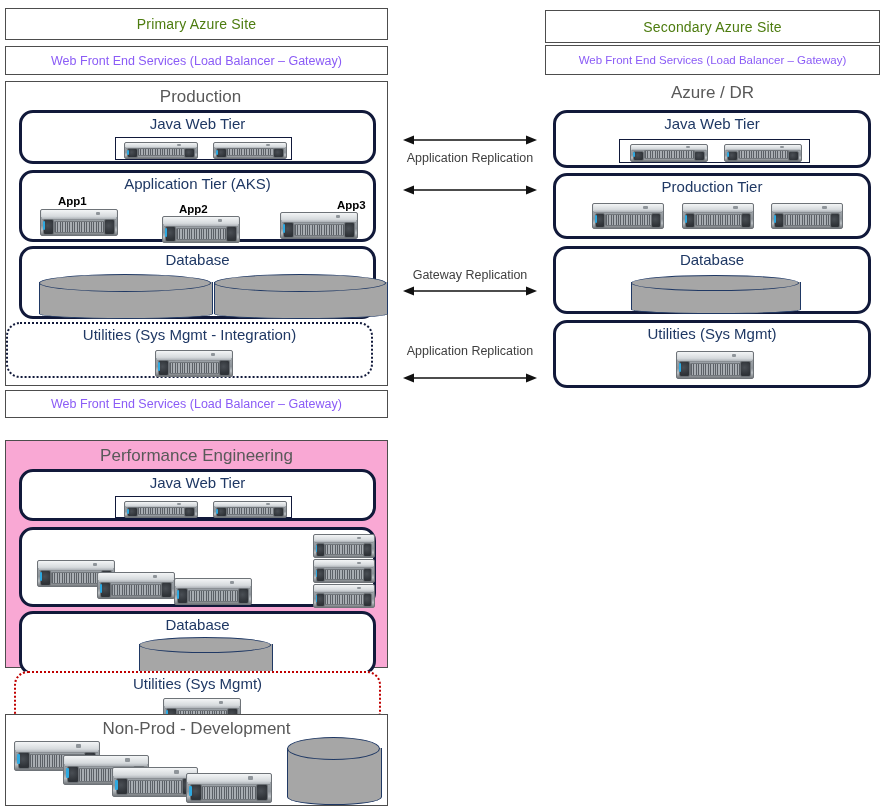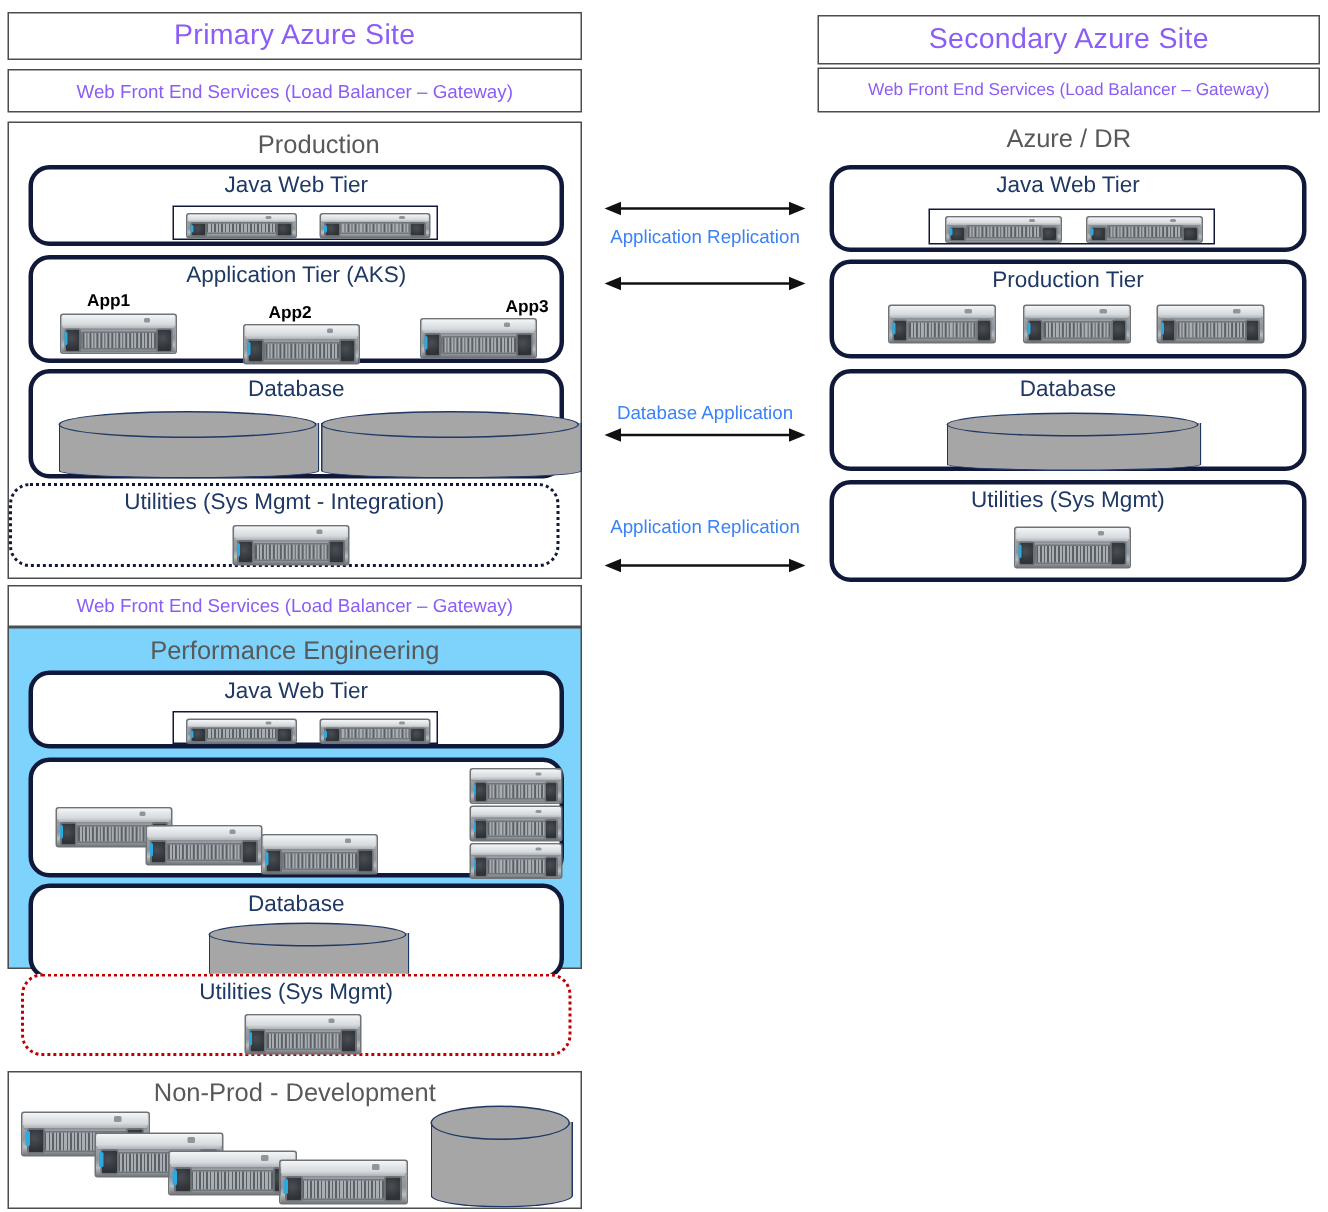--- a/index.html
+++ b/index.html
@@ -8,21 +8,21 @@
     font-family:"Liberation Sans","DejaVu Sans",sans-serif;
     color:#1f2a44;
   }
   .abs{position:absolute;box-sizing:border-box;}
 
   
   .plainbox{
     border:1px solid #4d4d4d;background:#fff;
     display:flex;align-items:center;justify-content:center;
   }
-  .sitetitle{font-size:19px;color:#8b5cf6;letter-spacing:.2px;}
+  .sitetitle{font-size:14px;color:#4d7c0f;letter-spacing:.2px;}
   .wfe{font-size:12.5px;color:#8b5cf6;}
   .sectiontitle{
     font-size:17px;color:#595959;text-align:center;width:100%;
   }
   .tierbox{
     border:3px solid #11193a;border-radius:14px;background:#fff;
   }
   .tierbox.dotted-navy{border:2px dotted #11193a;border-radius:14px;}
   .tierbox.dotted-red{border:2px dotted #c00000;border-radius:14px;}
   .tierlabel{
@@ -81,38 +81,38 @@
   }
   .cyl .top{
     position:absolute;left:0;top:0;width:100%;
     background:#a6a6a6;border:1.6px solid #1f3864;border-radius:50%;
     box-sizing:border-box;
   }
 
   
   .arrowrow{position:absolute;}
   .arrowlabel{
-    position:absolute;text-align:center;font-size:12.5px;color:#3b82f6;
+    position:absolute;text-align:center;font-size:12.5px;color:#404040;
     white-space:nowrap;
   }
 </style>
 </head>
 <body>
 
 <div class="abs plainbox" style="left:5px;top:8px;width:383px;height:32px;">
   <span class="sitetitle">Primary Azure Site</span>
 </div>
 
 <div class="abs plainbox" style="left:5px;top:46px;width:383px;height:29px;">
   <span class="wfe">Web Front End Services (Load Balancer – Gateway)</span>
 </div>
 
 <div class="abs" style="left:5px;top:81px;width:383px;height:305px;border:1px solid #4d4d4d;background:#fff;">
 
-  <div class="abs" style="left:16px;top:5px;width:100%;">
+  <div class="abs" style="left:4px;top:5px;width:100%;">
     <div class="sectiontitle">Production</div>
   </div>
 
   <div class="abs tierbox" style="left:13px;top:28px;width:357px;height:54px;">
     <div class="tierlabel">Java Web Tier</div>
     <div class="abs innerbox" style="left:93px;top:24px;width:177px;height:23px;">
       <div class="srv thin" style="left:8px;top:4px;width:72px;height:15px;">
         <div class="body">
             <div class="top"></div>
             <div class="grill"></div>
@@ -197,21 +197,21 @@
           <div class="logo"></div>
         </div>
     </div>
   </div>
 </div>
 
 <div class="abs plainbox" style="left:5px;top:390px;width:383px;height:28px;">
   <span class="wfe">Web Front End Services (Load Balancer – Gateway)</span>
 </div>
 
-<div class="abs" style="left:5px;top:418px;width:383px;height:228px;border:1px solid #4d4d4d;background:#7dd3fc;">
+<div class="abs" style="left:5px;top:440px;width:383px;height:228px;border:1px solid #4d4d4d;background:#f9a8d4;">
 
   <div class="abs" style="left:0;top:5px;width:100%;">
     <div class="sectiontitle">Performance Engineering</div>
   </div>
 
   <div class="abs tierbox" style="left:13px;top:28px;width:357px;height:52px;">
     <div class="tierlabel">Java Web Tier</div>
     <div class="abs innerbox" style="left:93px;top:24px;width:177px;height:22px;">
       <div class="srv thin" style="left:8px;top:4px;width:72px;height:15px;">
         <div class="body">
@@ -385,21 +385,21 @@
 <div class="arrowlabel" style="left:393px;top:151px;width:154px;">Application  Replication</div>
 
 <div class="arrowrow" style="left:403px;top:182px;width:134px;height:12px;">
   <svg width="134" height="12" viewBox="0 0 134 12">
     <line x1="10" y1="6" x2="124" y2="6" stroke="#111111" stroke-width="1.6"></line>
     <polygon points="0,6 11,1.5 11,10.5" fill="#111111"></polygon>
     <polygon points="134,6 123,1.5 123,10.5" fill="#111111"></polygon>
   </svg>
 </div>
 
-<div class="arrowlabel" style="left:393px;top:268px;width:154px;">Database  Application</div>
+<div class="arrowlabel" style="left:393px;top:268px;width:154px;">Gateway  Replication</div>
 <div class="arrowrow" style="left:403px;top:283px;width:134px;height:12px;">
   <svg width="134" height="12" viewBox="0 0 134 12">
     <line x1="10" y1="6" x2="124" y2="6" stroke="#111111" stroke-width="1.6"></line>
     <polygon points="0,6 11,1.5 11,10.5" fill="#111111"></polygon>
     <polygon points="134,6 123,1.5 123,10.5" fill="#111111"></polygon>
   </svg>
 </div>
 
 <div class="arrowlabel" style="left:393px;top:344px;width:154px;">Application  Replication</div>
 <div class="arrowrow" style="left:403px;top:370px;width:134px;height:12px;">

